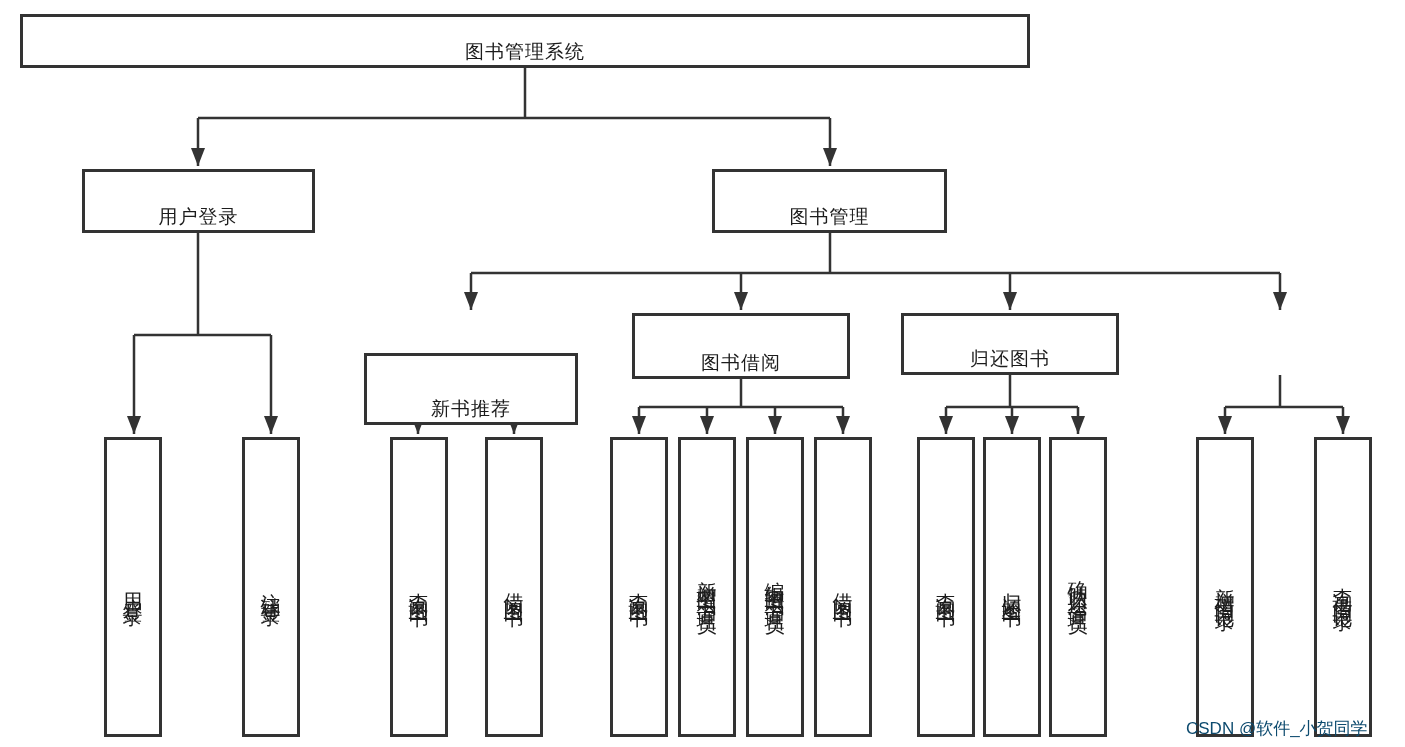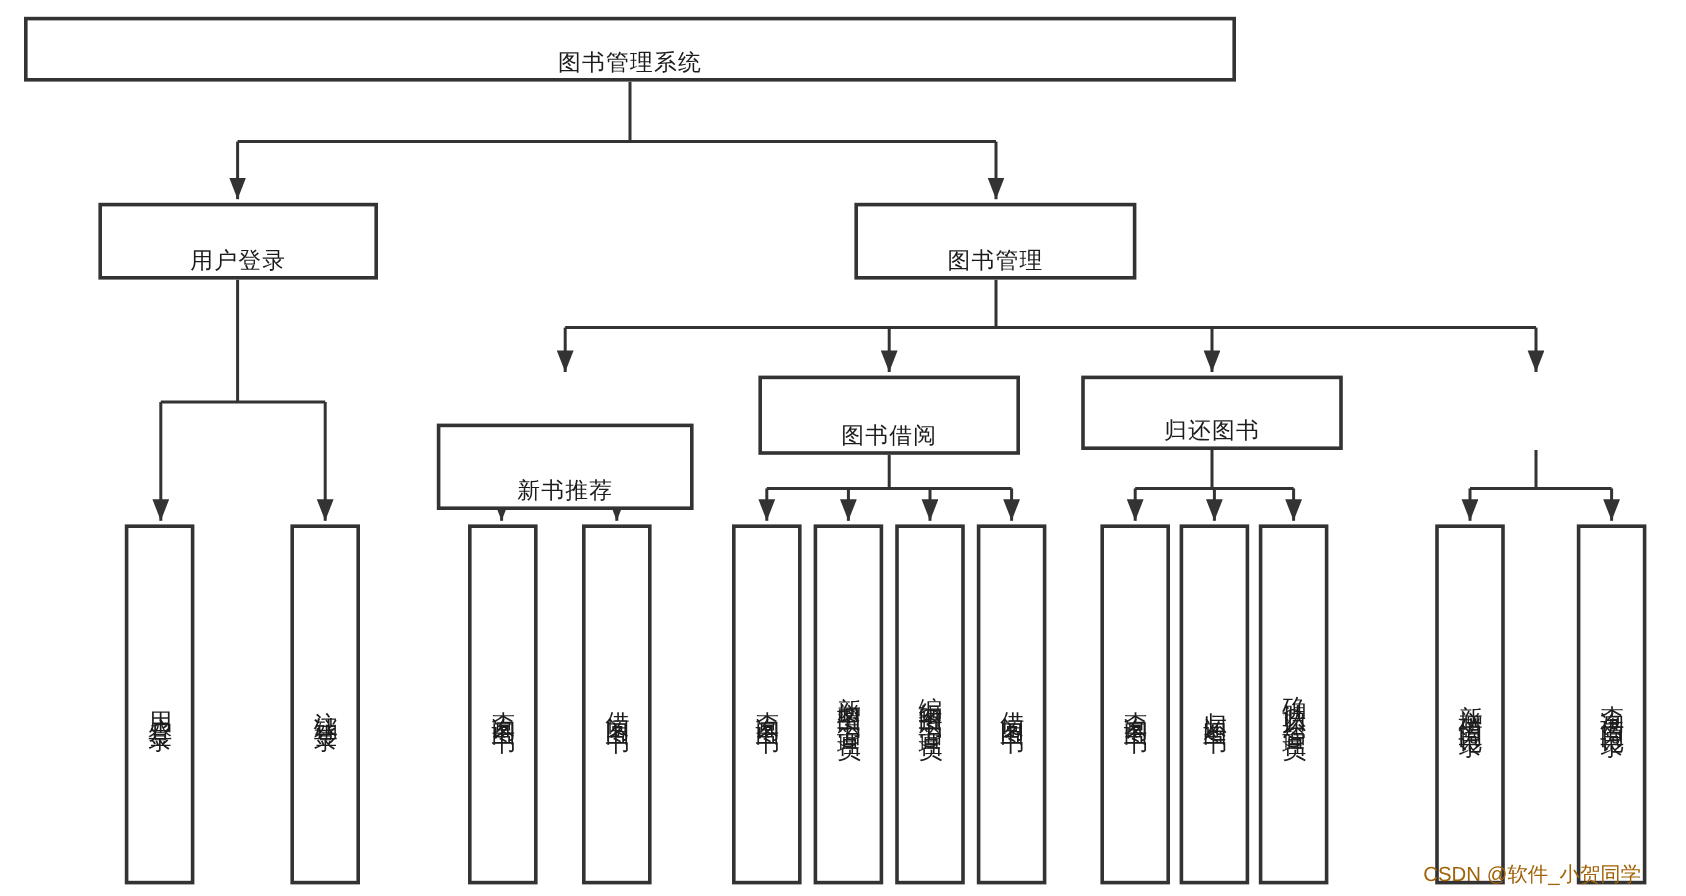--- a/index.html
+++ b/index.html
@@ -50,21 +50,21 @@
   
   .lf1 {left:104px;}  .lf2 {left:242px;}
   .lf3 {left:390px;}  .lf4 {left:485px;}
   .lf5 {left:610px;}  .lf6 {left:678px;}  .lf7 {left:746px;}  .lf8 {left:814px;}
   .lf9 {left:917px;}  .lf10{left:983px;}  .lf11{left:1049px;}
   .lf12{left:1196px;} .lf13{left:1314px;}
   #watermark{
     position:absolute;
     left:1186px;top:717px;
     font-size:17px;
-    color:#a16207;
+    color:#0c4a6e;
     z-index:2;
     white-space:nowrap;
   }
 </style>
 </head>
 <body>
 
 <div id="canvas">
 
   <svg id="wires" width="1405" height="747" viewBox="0 0 1405 747">

